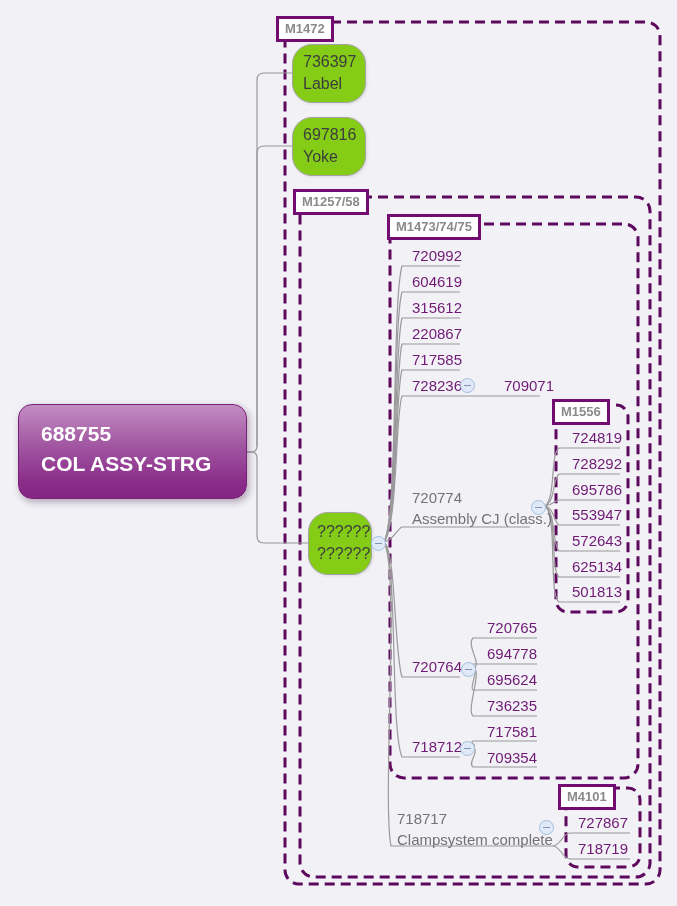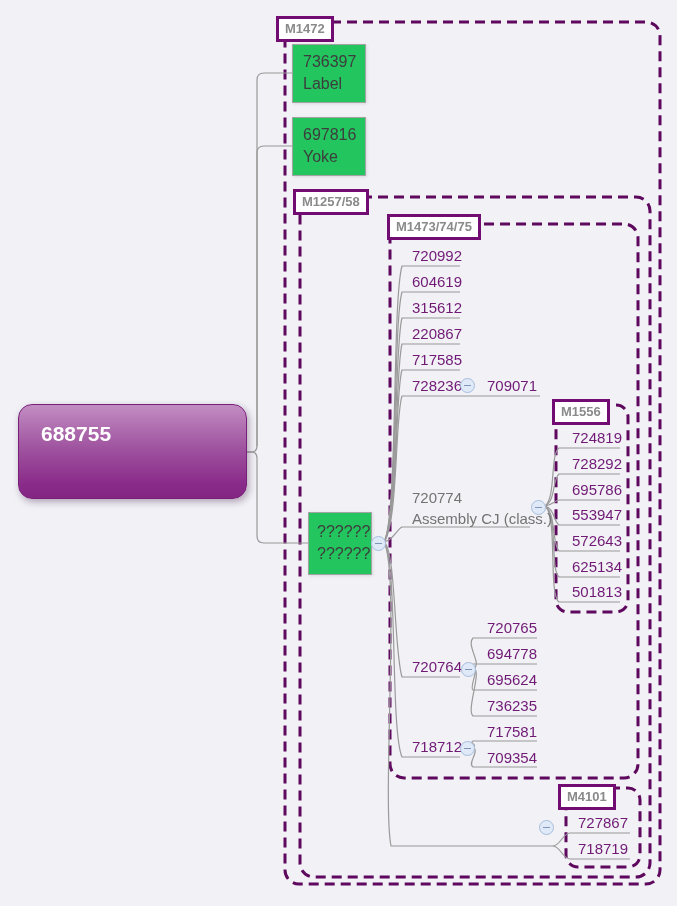--- a/index.html
+++ b/index.html
@@ -3,21 +3,21 @@
 <meta charset="utf-8">
 <style>
   html,body{margin:0;padding:0;}
   body{background:#e8e8ee;font-family:"Liberation Sans",sans-serif;}
   #canvas{position:relative;width:677px;height:906px;background:#f1f1f6;overflow:hidden;}
   svg.layer{position:absolute;left:0;top:0;}
   
   .blabel{position:absolute;background:#ffffff;border:3px solid #720c72;color:#8a8a8a;
           font-weight:bold;font-size:13px;line-height:16px;padding:2px 6px;white-space:nowrap;z-index:5;}
   
-  .box{position:absolute;background:#22c55e;border:1px solid #a3a3a3;border-radius:0;
+  .box{position:absolute;background:#84cc16;border:1px solid #a3a3a3;border-radius:20px;
        color:#3d3d3d;font-size:16px;line-height:22px;box-shadow:1px 1px 3px rgba(0,0,0,0.10);z-index:4;}
   .box .inner{padding:6px 4px 0 10px;}
   
   .ln{position:absolute;transform:translateY(-50%);white-space:nowrap;
       color:#701a75;font-size:15px;line-height:18px;z-index:4;}
   .ml{position:absolute;white-space:nowrap;color:#737373;font-size:15px;line-height:21px;z-index:4;}
   
   .root{position:absolute;left:18px;top:404px;width:227px;height:93px;border-radius:14px;
         background:linear-gradient(180deg,#c28dc2 0%,#a055a0 45%,#8a2b8a 85%,#822682 100%);
         border:1px solid #7a207a;box-shadow:2px 3px 7px rgba(60,20,60,0.35);
@@ -77,20 +77,21 @@
       <path d="M473 747 C480 752 467 763 473 767 H537"></path>
 
       <path d="M553 846 C561 845 562 834 570 833 H630"></path>
       <path d="M553 846 C561 847 562 858 570 859 H630"></path>
     </g>
   </svg>
 
   <div class="root">
     <div class="inner">
       <div>688755</div>
+      <div>COL ASSY-STRG</div>
     </div>
   </div>
 
   <div class="blabel" style="left:276px;top:16px">M1472</div>
   <div class="blabel" style="left:293px;top:189px">M1257/58</div>
   <div class="blabel" style="left:387px;top:214px">M1473/74/75</div>
   <div class="blabel" style="left:552px;top:399px">M1556</div>
   <div class="blabel" style="left:558px;top:784px">M4101</div>
 
   <div class="box" style="left:292px;top:44px;width:72px;height:57px">
@@ -111,21 +112,21 @@
       <div>??????</div>
     </div>
   </div>
 
   <div class="ln" style="left:412px;top:256px">720992</div>
   <div class="ln" style="left:412px;top:282px">604619</div>
   <div class="ln" style="left:412px;top:308px">315612</div>
   <div class="ln" style="left:412px;top:334px">220867</div>
   <div class="ln" style="left:412px;top:360px">717585</div>
   <div class="ln" style="left:412px;top:386px">728236</div>
-  <div class="ln" style="left:487px;top:386px">709071</div>
+  <div class="ln" style="left:504px;top:386px">709071</div>
 
   <div class="ml" style="left:412px;top:487px">
     <div>720774</div>
     <div>Assembly CJ (class.)</div>
   </div>
 
   <div class="ln" style="left:572px;top:438px">724819</div>
   <div class="ln" style="left:572px;top:464px">728292</div>
   <div class="ln" style="left:572px;top:490px">695786</div>
   <div class="ln" style="left:572px;top:515px">553947</div>
@@ -136,20 +137,24 @@
   <div class="ln" style="left:412px;top:667px">720764</div>
   <div class="ln" style="left:487px;top:628px">720765</div>
   <div class="ln" style="left:487px;top:654px">694778</div>
   <div class="ln" style="left:487px;top:680px">695624</div>
   <div class="ln" style="left:487px;top:706px">736235</div>
 
   <div class="ln" style="left:412px;top:747px">718712</div>
   <div class="ln" style="left:487px;top:732px">717581</div>
   <div class="ln" style="left:487px;top:758px">709354</div>
 
+  <div class="ml" style="left:397px;top:808px">
+    <div>718717</div>
+    <div>Clampsystem complete</div>
+  </div>
 
   <div class="ln" style="left:578px;top:823px">727867</div>
   <div class="ln" style="left:578px;top:849px">718719</div>
 
   <div class="cicon" style="left:371px;top:536px"></div>
   <div class="cicon" style="left:460px;top:378px"></div>
   <div class="cicon" style="left:531px;top:500px"></div>
   <div class="cicon" style="left:461px;top:662px"></div>
   <div class="cicon" style="left:460px;top:741px"></div>
   <div class="cicon" style="left:539px;top:820px"></div>

